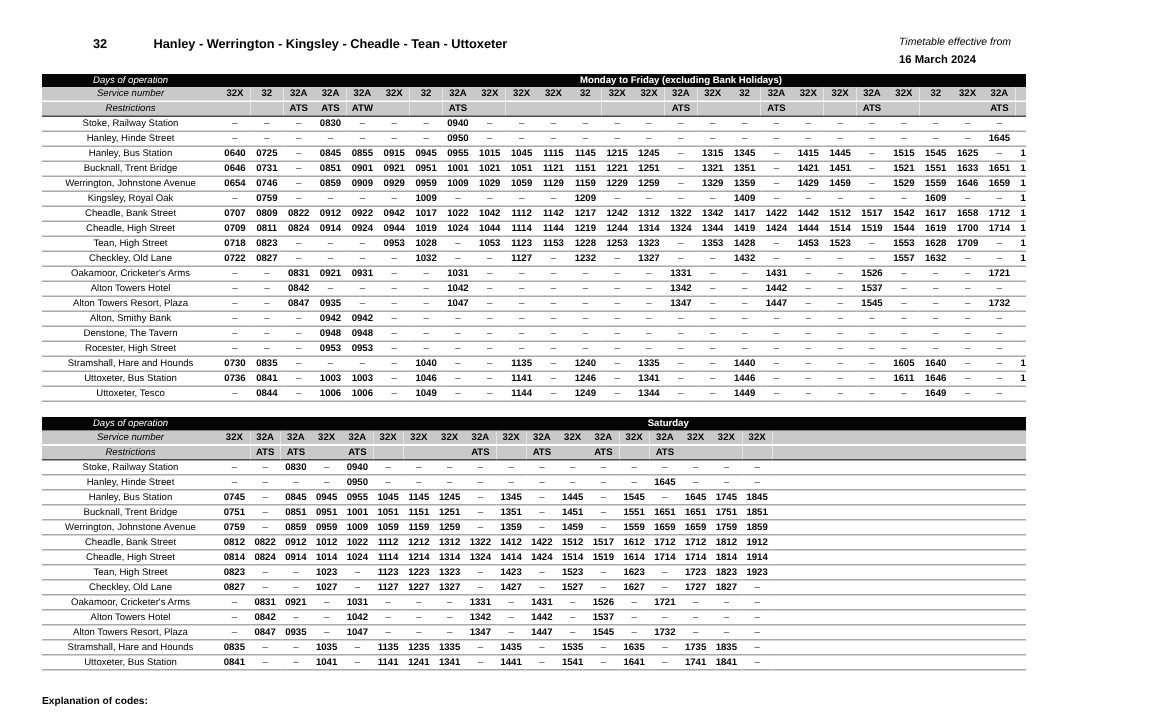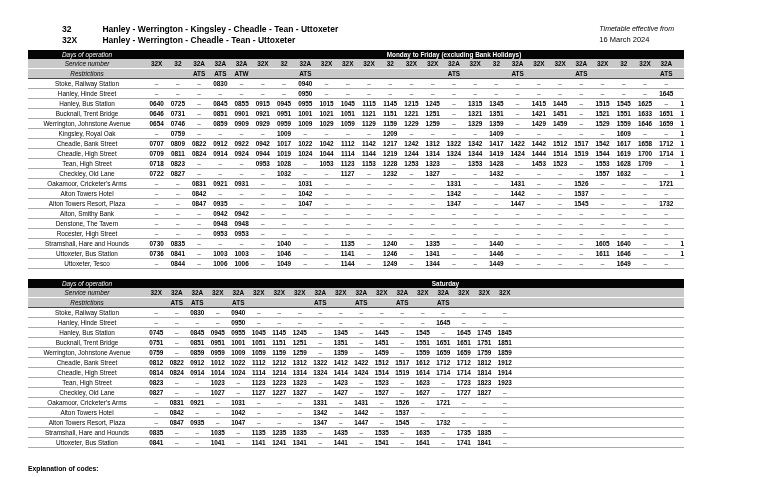--- a/index.html
+++ b/index.html
@@ -5,21 +5,21 @@
   html,body { margin:0; padding:0; background:#fff; }
   body { width:768px; height:477px; font-family:"Liberation Sans", sans-serif; color:#000; }
   .page { box-sizing:border-box; width:684px; height:477px; padding:24px 6px 0 28px; overflow:hidden; }
 
   
   .hdr { display:flex; justify-content:space-between; margin-left:34px; margin-bottom:4px; }
   .route-line { font-size:8.5px; font-weight:bold; line-height:10.8px; white-space:nowrap; }
   .route-num { display:inline-block; width:38px; }
   .effective { font-size:7px; line-height:10.5px; padding-right:4px; }
   .eff-label { font-style:italic; display:block; }
-  .eff-date { font-weight:normal; font-size:7.5px; display:block; }
+  .eff-date { font-weight:bold; font-size:7.5px; display:block; }
 
   
   table.tt { border-collapse:collapse; table-layout:fixed; margin-bottom:10px; }
   #mf-table { width:734px; }
   #sat-table { width:717px; }
   table.tt td { padding:0; height:9px; line-height:9px; font-size:6.4px; text-align:center;
                 overflow:hidden; white-space:nowrap; }
   td.lbl { text-align:right; padding-right:5px; }
   tr.bar-row td { background:#050505; color:#fff; }
   td.bar-lbl { font-style:italic; font-size:6px; }
@@ -40,24 +40,20 @@
 <body>
 
 <div class="page">
 
   <div class="hdr">
     <div class="routes">
       <div class="route-line">
         <span class="route-num">32</span>
         <span>Hanley - Werrington - Kingsley - Cheadle - Tean - Uttoxeter</span>
       </div>
-      <div class="route-line">
-        <span class="route-num">32X</span>
-        <span>Hanley - Werrington - Cheadle - Tean - Uttoxeter</span>
-      </div>
     </div>
     <div class="effective">
       <span class="eff-label">Timetable effective from</span>
       <span class="eff-date">16 March 2024</span>
     </div>
   </div>
 
   <table class="tt" id="mf-table">
       <colgroup>
         <col style="width: 118px;">

